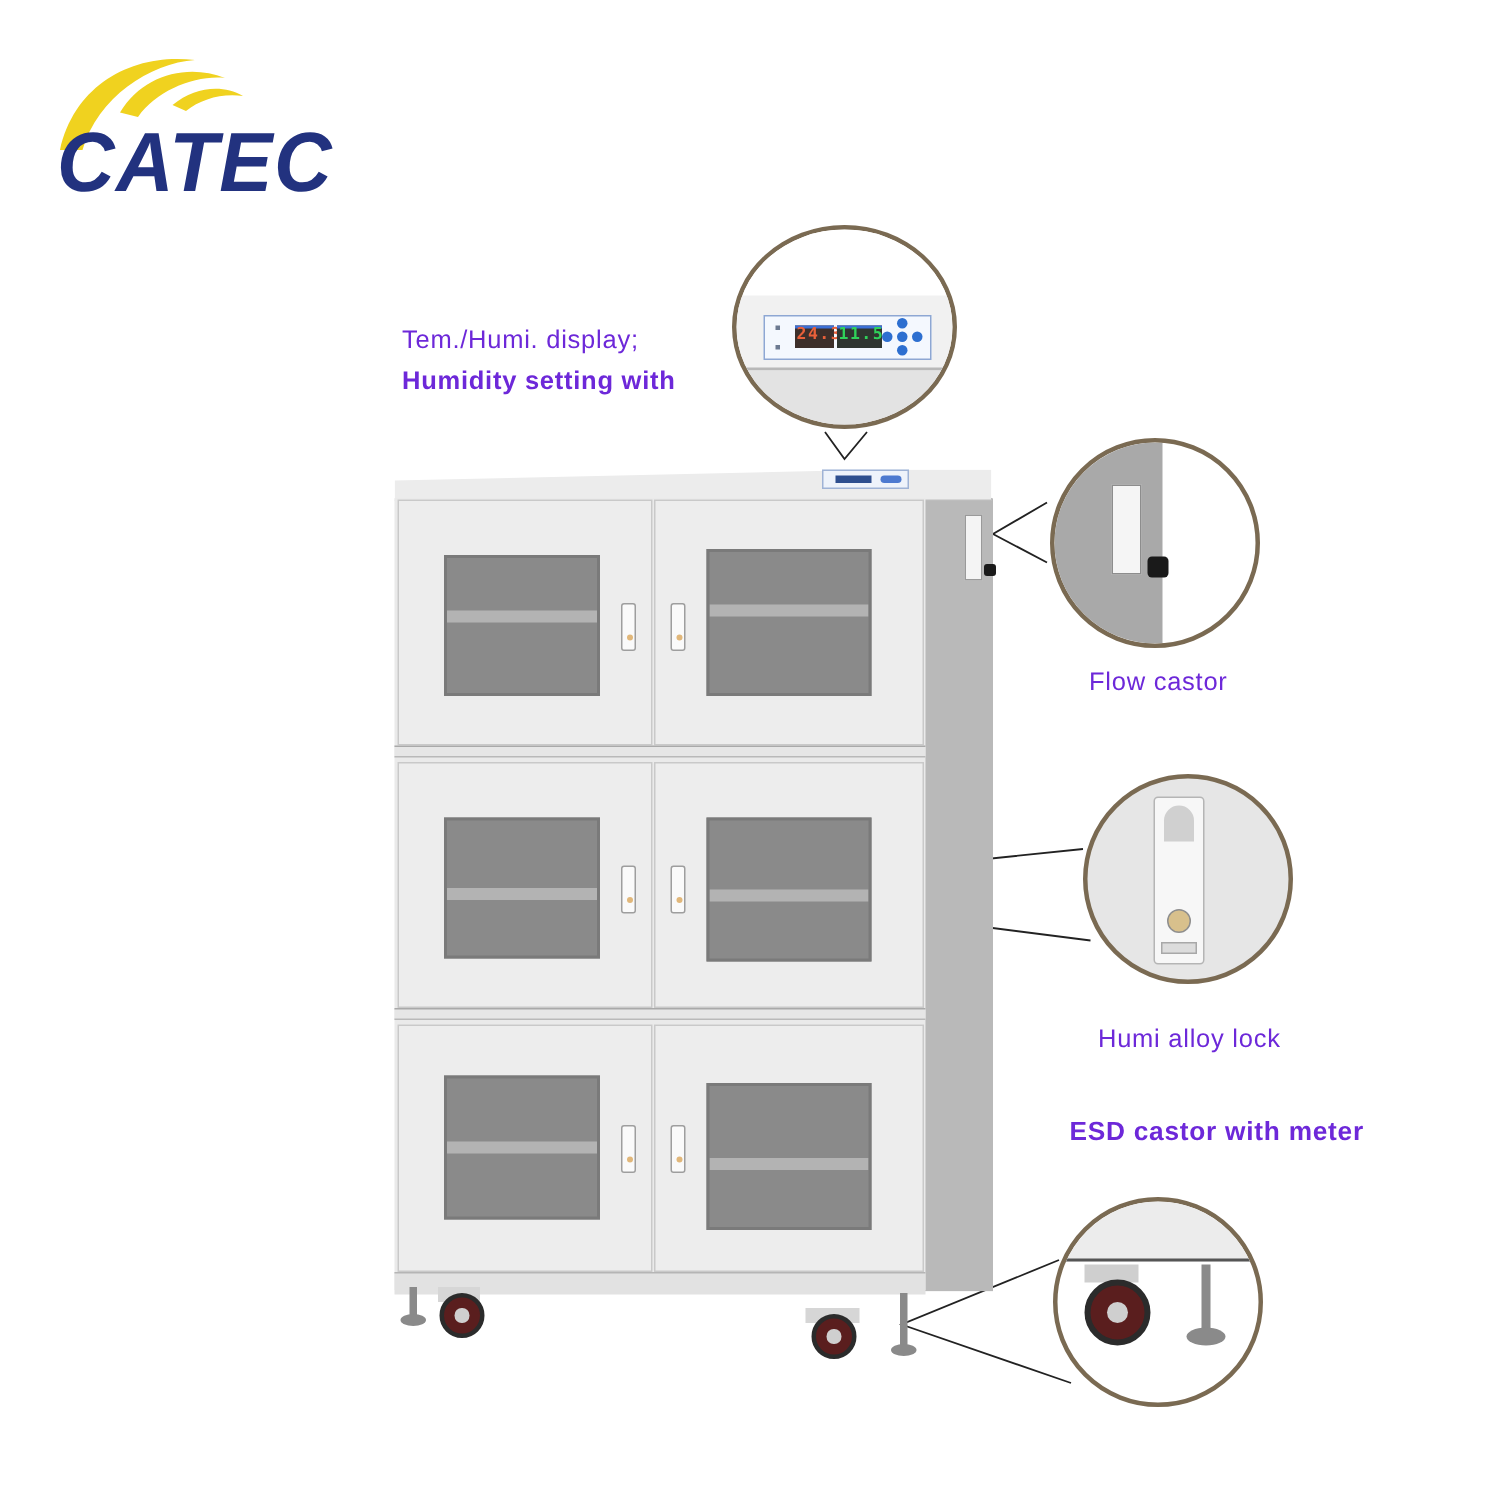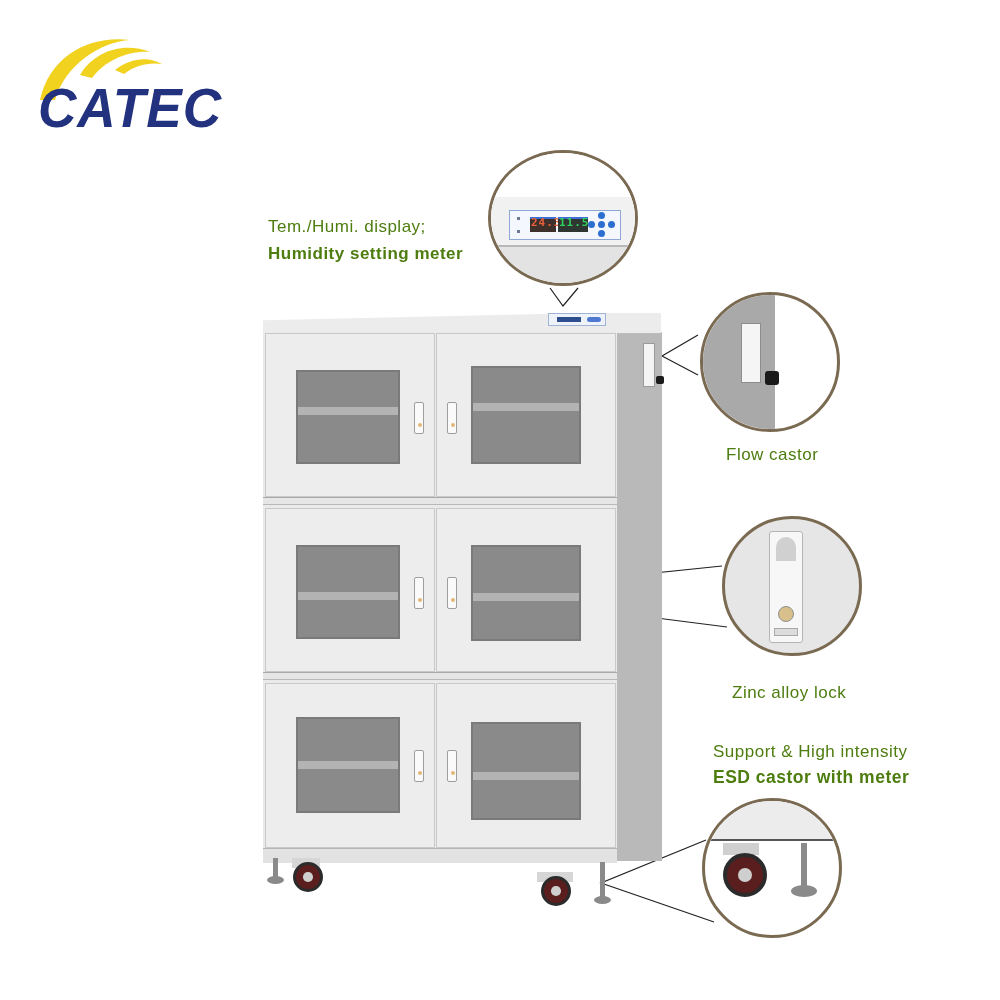--- a/index.html
+++ b/index.html
@@ -6,21 +6,21 @@
   body { width:1000px; height:1000px; background:#ffffff; position:relative; overflow:hidden;
          font-family:"Liberation Sans", "DejaVu Sans", sans-serif; }
   .abs { position:absolute; }
 
   
   .logo { left:30px; top:30px; width:200px; height:110px; }
   .logo-text { position:absolute; left:8px; top:50px; font-size:56px; font-weight:bold; font-style:italic;
                color:#22327f; letter-spacing:1px; line-height:1; transform:scaleX(0.95); transform-origin:left; }
 
   
-  .label { color:#4d7c0f; font-size:17px; letter-spacing:0.5px; line-height:1.35; white-space:nowrap; }
+  .label { color:#6d28d9; font-size:17px; letter-spacing:0.5px; line-height:1.35; white-space:nowrap; }
 
   
   .cab-top { left:263px; top:313px; width:398px; height:20px; background:#ececec;
              border-bottom:1px solid #bdbdbd; clip-path:polygon(0 35%, 82% 0, 100% 0, 100% 100%, 0 100%); }
   .cab-front { left:263px; top:332px; width:354px; height:528px; background:#eaeaea; }
   .cab-side { left:616px; top:316px; width:46px; height:545px; background:#b9b9b9;
               clip-path:polygon(0 0, 100% 3%, 100% 100%, 0 100%); }
   .cab-base { left:263px; top:848px; width:354px; height:14px; background:#e2e2e2; border-top:1px solid #b5b5b5; }
   .divider { height:6px; background:#e6e6e6; border-top:1px solid #a9a9a9; border-bottom:1px solid #b9b9b9; }
   .door { background:#ededed; border:1px solid #c9c9c9; box-sizing:border-box; }
@@ -58,21 +58,21 @@
   <g stroke="#222" stroke-width="1.2" fill="none">
     <polyline points="550,288 563,306 578,288"></polyline>
     <polyline points="698,335 662,356 698,375"></polyline>
     <polyline points="722,566 461,593 727,627"></polyline>
     <polyline points="706,840 601,883 714,922"></polyline>
   </g>
 </svg>
 
 <div class="abs label" style="left:268px; top:216px;">
   <div>Tem./Humi. display;</div>
-  <div style="font-weight:bold; margin-top:4px;">Humidity setting meter</div>
+  <div style="font-weight:bold; margin-top:4px;">Humidity setting with</div>
 </div>
 
 <div class="abs circle" style="left:488px; top:150px; width:150px; height:136px;">
   <div class="abs" style="left:0; top:0; width:100%; height:44px; background:#fff;"></div>
   <div class="abs" style="left:0; top:44px; width:100%; height:48px; background:#f1f1f1; border-bottom:2px solid #b8b8b8;"></div>
   <div class="abs" style="left:0; top:94px; width:100%; height:45px; background:#e3e3e3;"></div>
   <div class="abs" style="left:18px; top:57px; width:112px; height:30px; background:#f4f8fe; border:1px solid #8ea7d3; box-sizing:border-box;">
     <div class="abs" style="left:7px; top:6px; width:3px; height:3px; background:#6c7a91;"></div>
     <div class="abs" style="left:7px; top:19px; width:3px; height:3px; background:#6c7a91;"></div>
     <div class="abs" style="left:20px; top:6px; width:26px; height:15px; background:#3d2f2a; border-top:2px solid #3b6fd6; box-sizing:border-box;">
@@ -159,24 +159,23 @@
 </div>
 <div class="abs label" style="left:726px; top:444px;">Flow castor</div>
 
 <div class="abs circle" style="left:722px; top:516px; width:140px; height:140px; background:#e6e6e6;">
   <div class="abs" style="left:44px; top:12px; width:34px; height:112px; background:#f7f7f7; border:1px solid #b5b5b5; border-radius:3px; box-sizing:border-box;">
     <div class="abs" style="left:6px; top:5px; width:20px; height:24px; border-radius:10px 10px 0 0; background:#d0d0d0;"></div>
     <div class="abs" style="left:8px; top:74px; width:16px; height:16px; border-radius:50%; background:#d8c08c; border:1px solid #8f8f8f; box-sizing:border-box;"></div>
     <div class="abs" style="left:4px; top:96px; width:24px; height:8px; background:#dcdcdc; border:1px solid #a8a8a8; box-sizing:border-box;"></div>
   </div>
 </div>
-<div class="abs label" style="left:732px; top:682px;">Zinc alloy lock</div>
+<div class="abs label" style="left:732px; top:682px;">Humi alloy lock</div>
 
 <div class="abs label" style="left:713px; top:741px;">
-  <div>Support &amp; High intensity</div>
   <div style="font-weight:bold; margin-top:2px; font-size:17.5px;">ESD castor with meter</div>
 </div>
 
 <div class="abs circle" style="left:702px; top:798px; width:140px; height:140px;">
   <div class="abs" style="left:0; top:0; width:100%; height:38px; background:#ececec; border-bottom:2px solid #555;"></div>
   <div class="abs" style="left:18px; top:42px; width:36px; height:12px; background:#cfcfcf;"></div>
   <div class="abs wheel" style="left:18px; top:52px; width:44px; height:44px; border-width:4px;"></div>
   <div class="abs foot" style="left:96px; top:42px; width:6px; height:44px;"></div>
   <div class="abs foot" style="left:86px; top:84px; width:26px; height:12px; border-radius:50%;"></div>
 </div>

